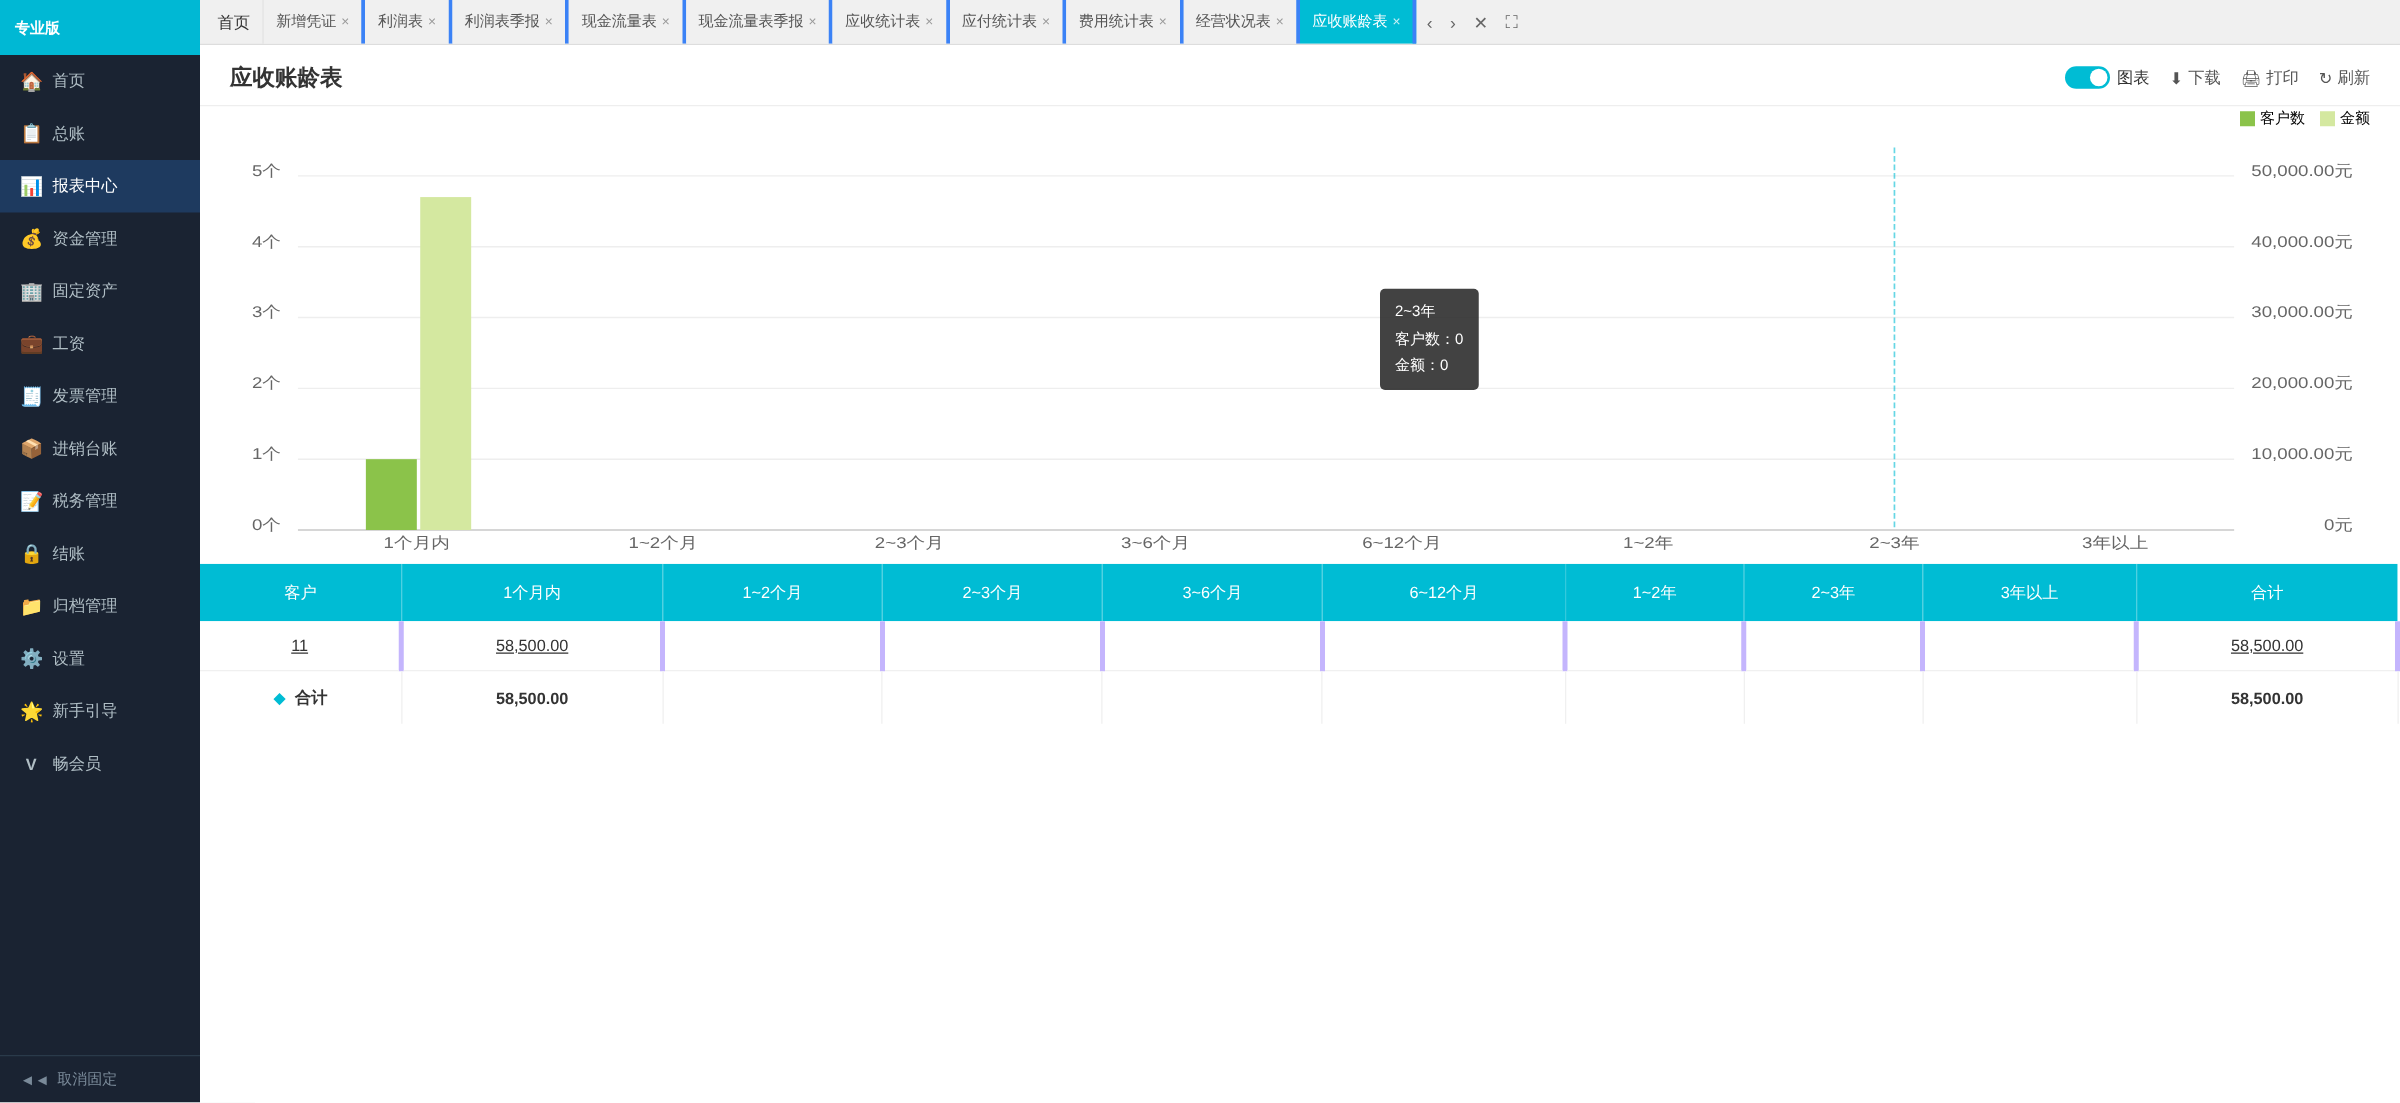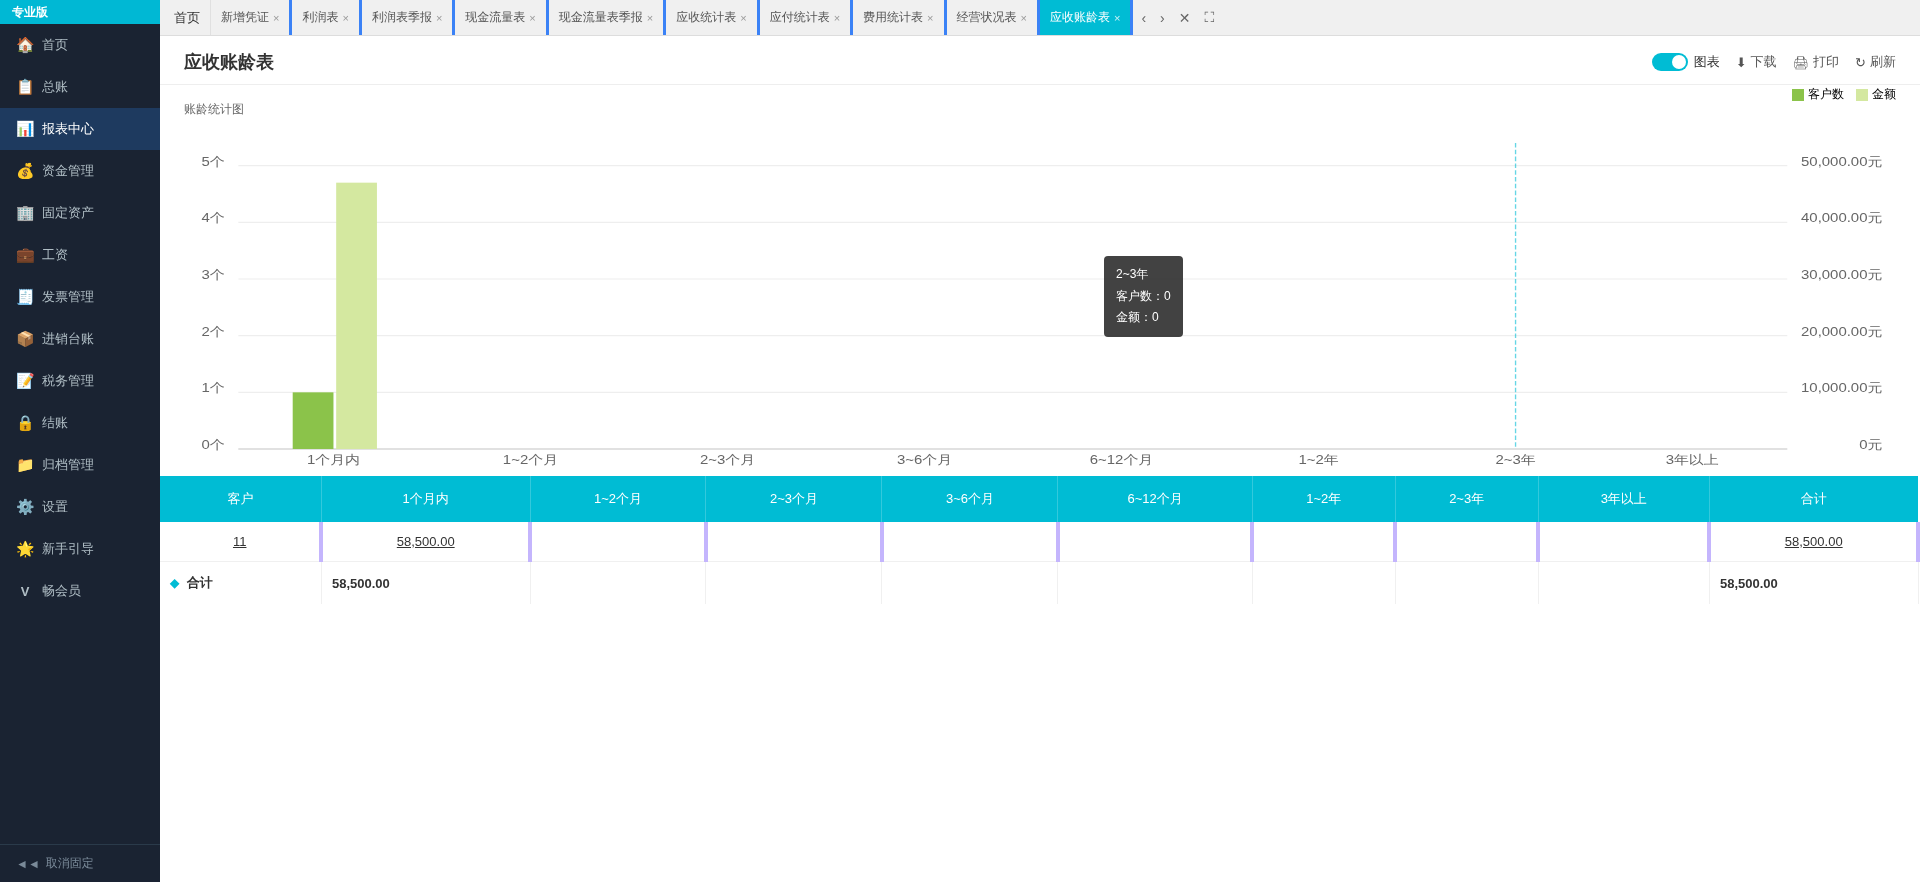--- a/index.html
+++ b/index.html
@@ -14,21 +14,21 @@
       flex-direction: column;
       flex-shrink: 0;
       height: 100%;
     }
     .sidebar-logo {
       background: #00b8d4;
       color: white;
       font-size: 12px;
       font-weight: bold;
       padding: 8px 12px;
-      height: 24px;
+      height: 44px;
       display: flex;
       align-items: center;
     }
     .sidebar-item {
       display: flex;
       align-items: center;
       padding: 12px 16px;
       cursor: pointer;
       color: #b0bec5;
       gap: 8px;
@@ -237,21 +237,21 @@
       border-right: 4px solid #c4b5fd;
       text-decoration: underline;
     }
     .data-table tbody td:first-child { text-align: center; color: #333; }
     .data-table tfoot tr {
       background: white;
       border-top: 1px solid #e0e0e0;
     }
     .data-table tfoot td {
       padding: 12px 10px;
-      text-align: left;
+      text-align: center;
       font-weight: bold;
       color: #333;
       border-right: 1px solid #f0f0f0;
     }
     .total-icon { color: #00bcd4; margin-right: 4px; font-size: 12px; }
   </style>
 </head>
 <body>
 
 <div class="sidebar">
@@ -394,21 +394,20 @@
           <span>打印</span>
         </button>
         <button class="action-btn">
           <span>↻</span>
           <span>刷新</span>
         </button>
       </div>
     </div>
 
     <div class="chart-area">
-      <div class="chart-title">账龄统计图</div>
 
       <div class="chart-legend">
         <div class="legend-item">
           <div class="legend-box" style="background:#8bc34a;"></div>
           <span>客户数</span>
         </div>
         <div class="legend-item">
           <div class="legend-box" style="background:#d4e8a0;"></div>
           <span>金额</span>
         </div>

